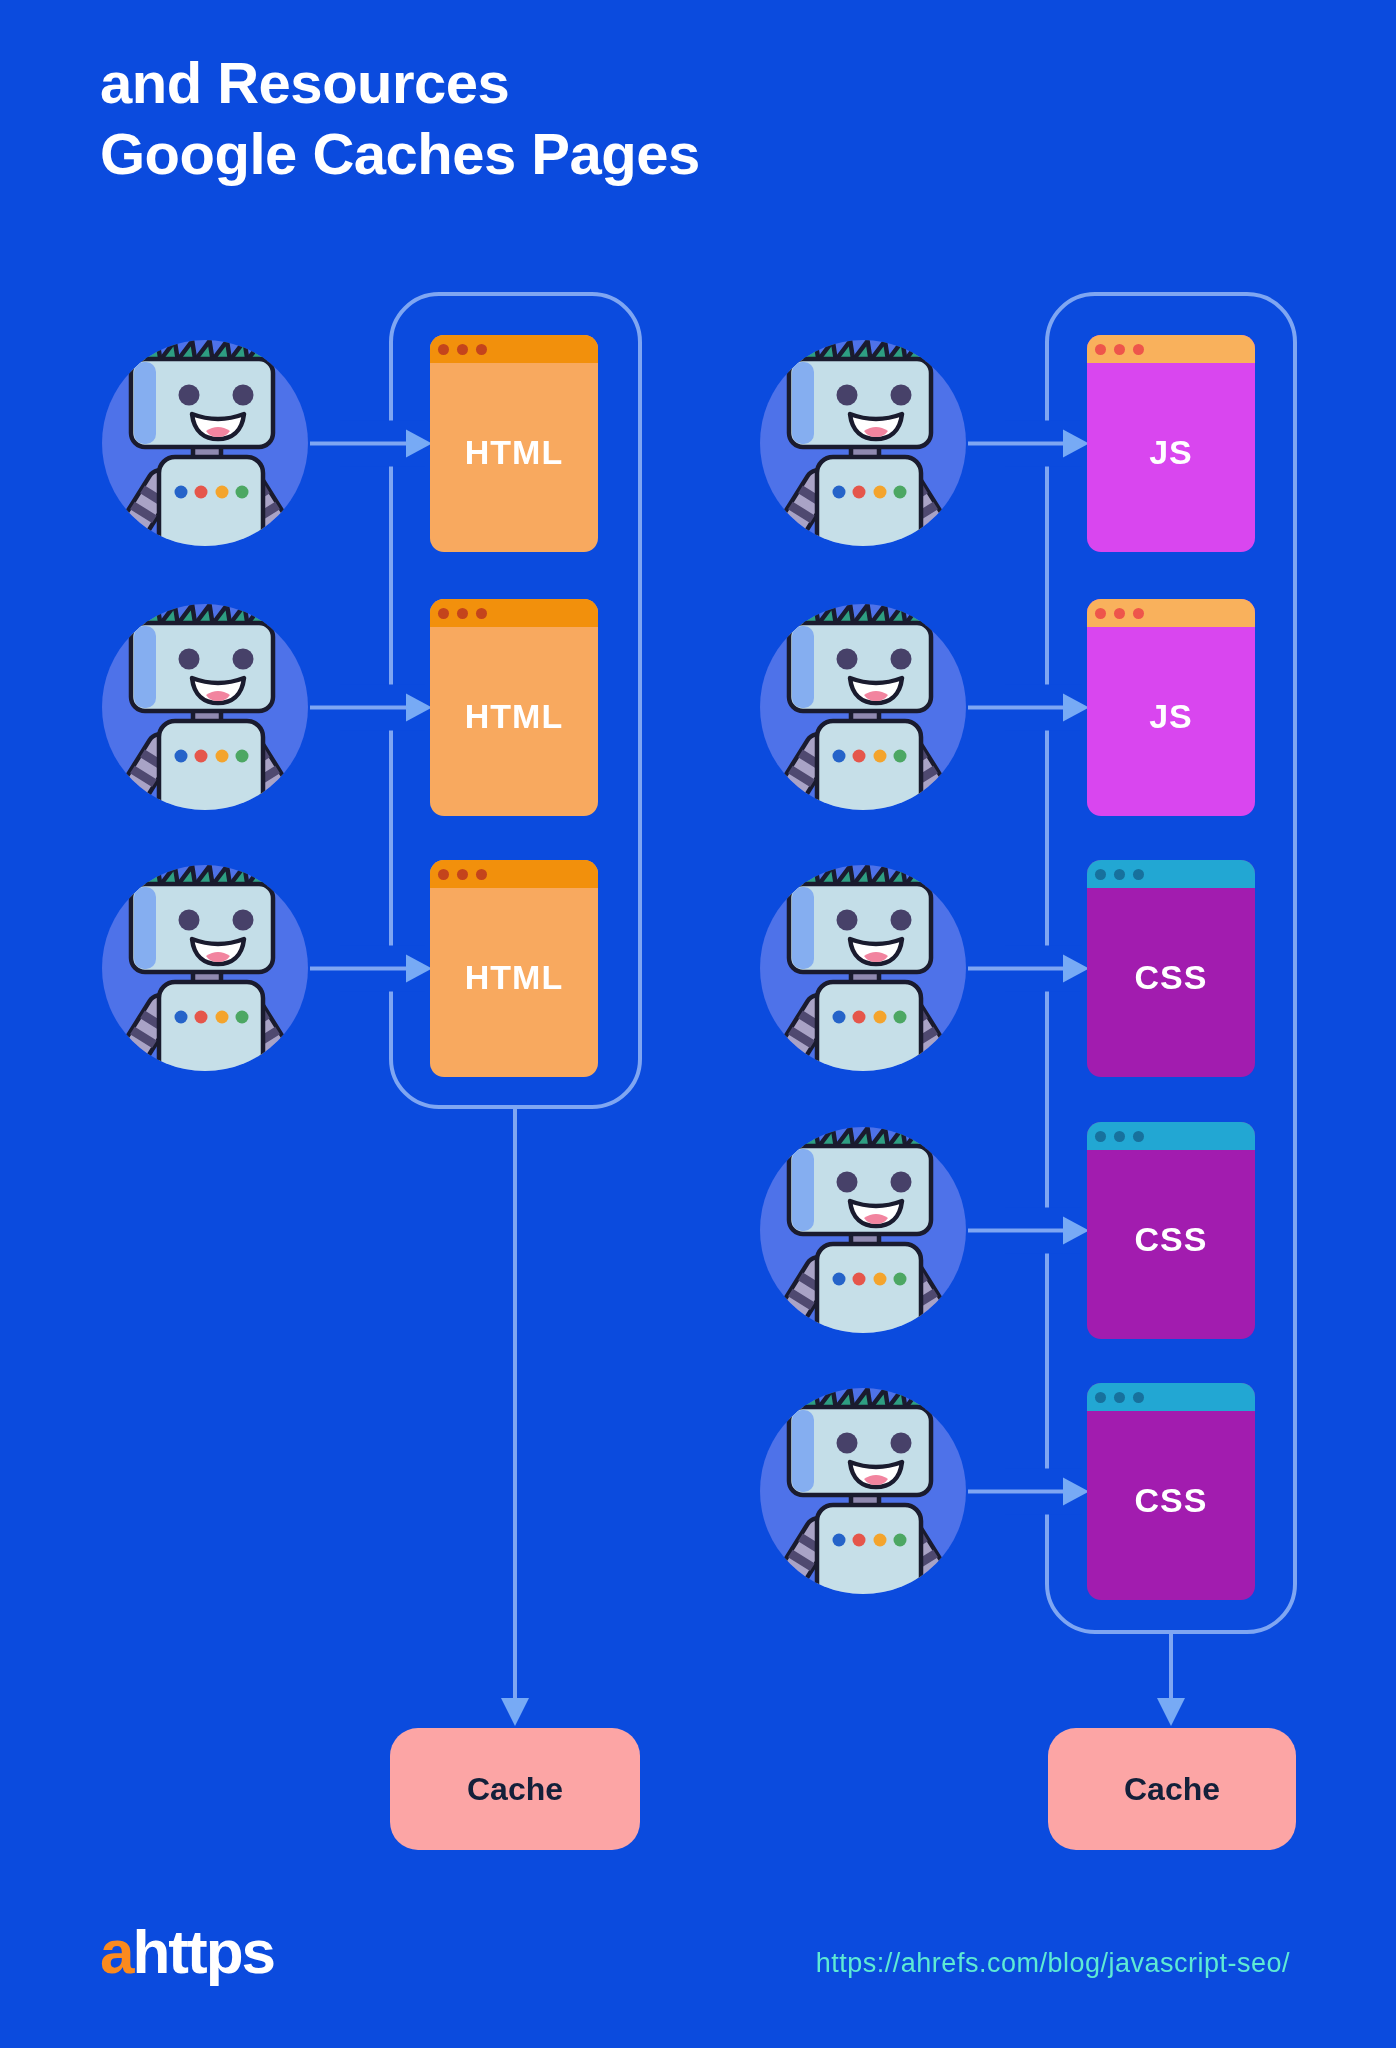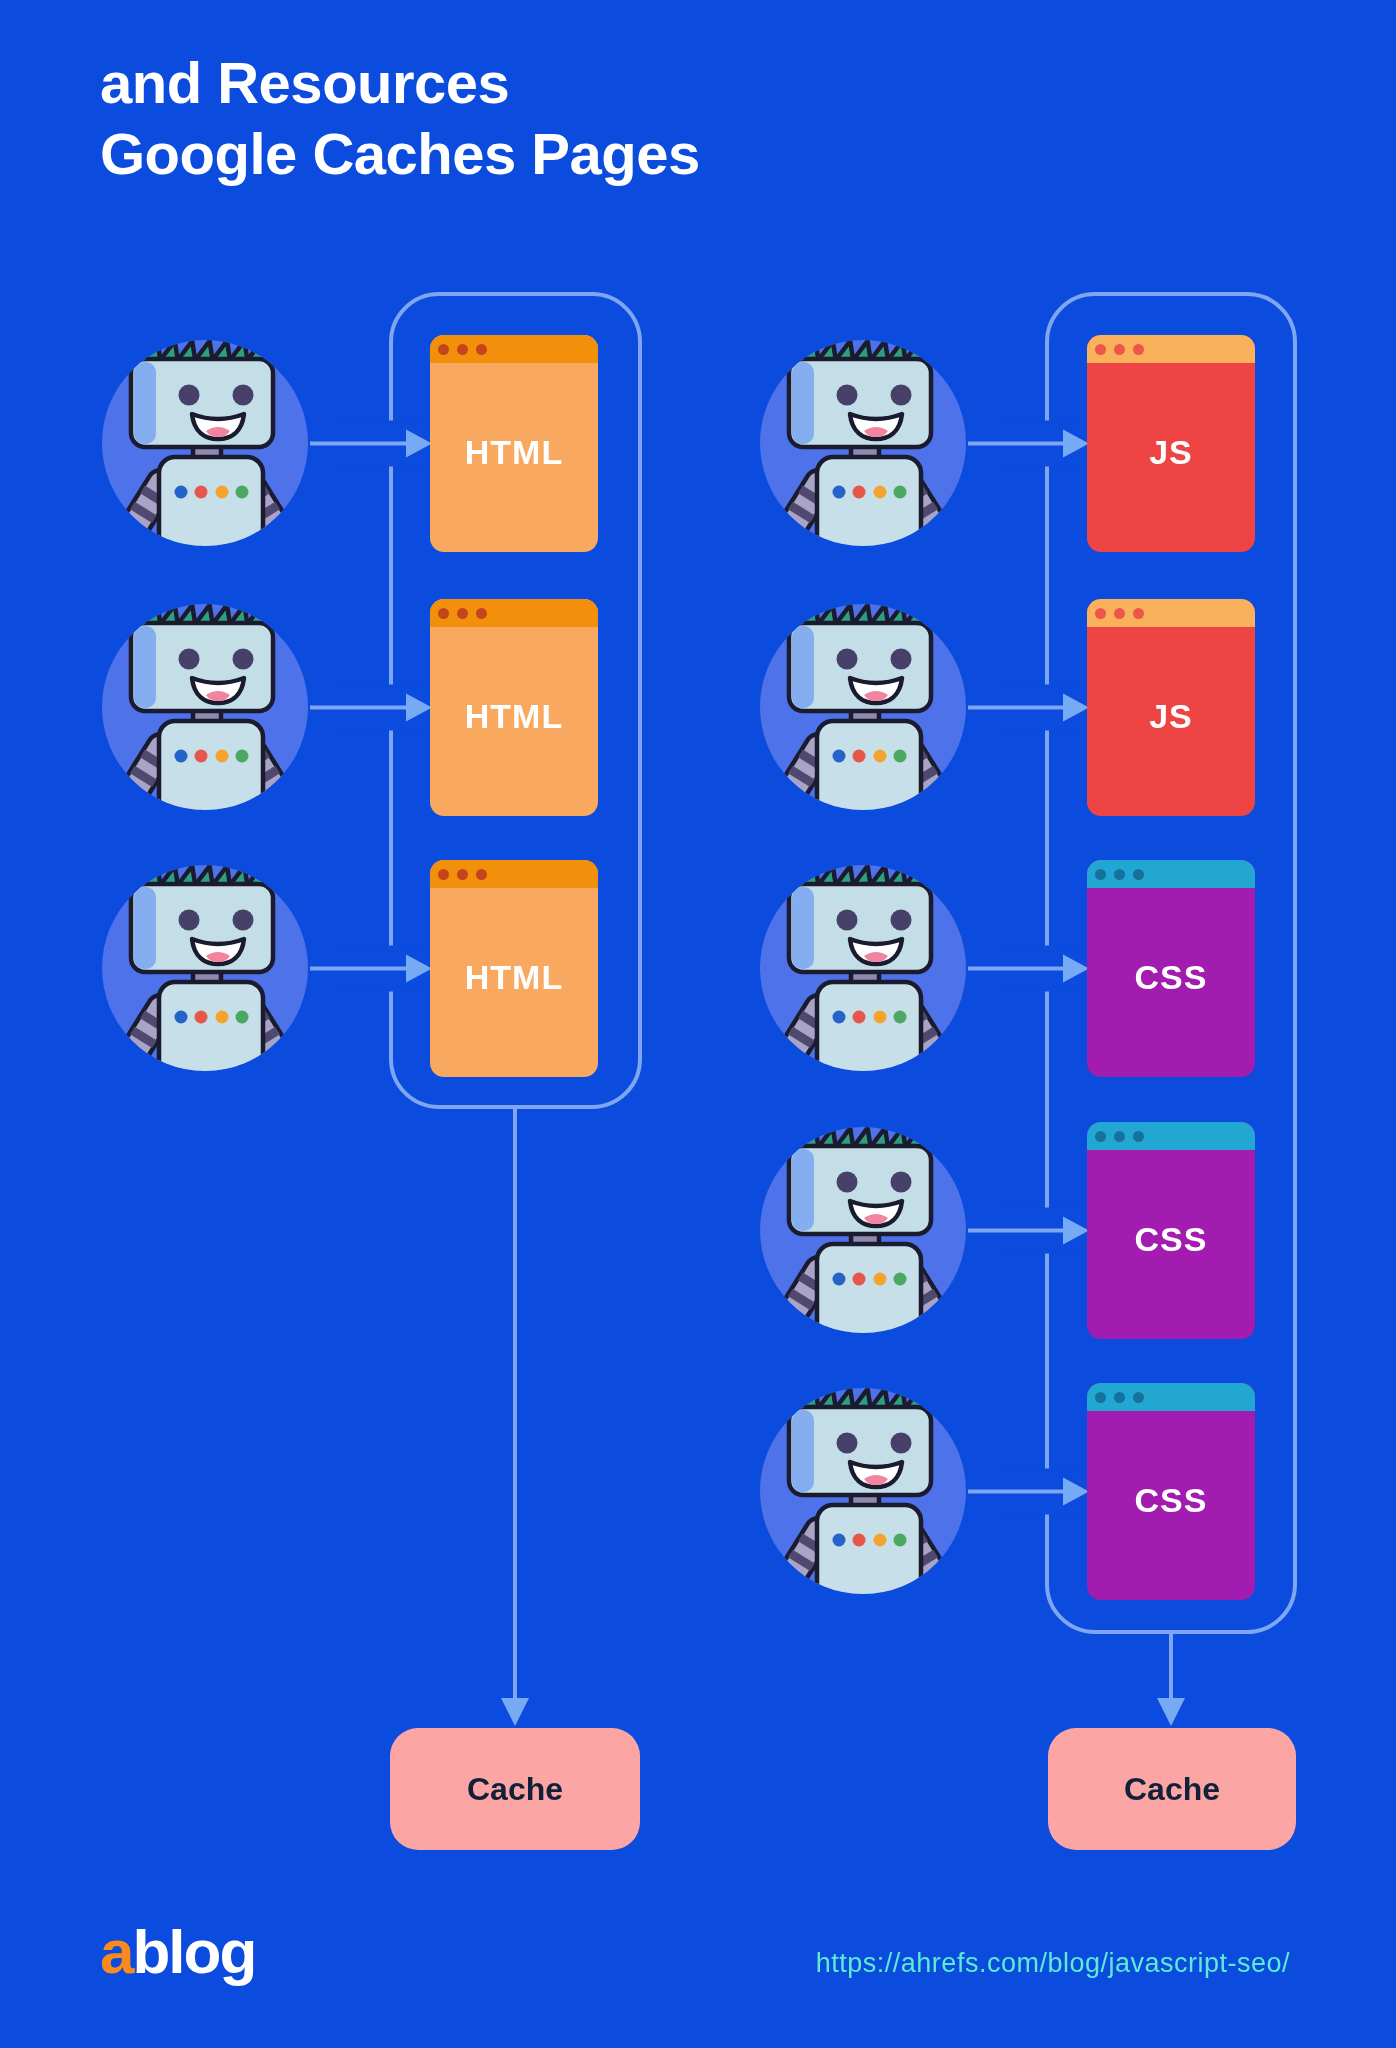--- a/index.html
+++ b/index.html
@@ -26,21 +26,21 @@
         overflow:hidden;z-index:3;display:flex;flex-direction:column;}
   .card-header{height:28px;flex:0 0 28px;display:flex;align-items:center;
                padding-left:8px;gap:8px;}
   .hdot{width:11px;height:11px;border-radius:50%;}
   .card-label{flex:1;display:flex;align-items:center;justify-content:center;
               color:#FFFFFF;font-size:34px;font-weight:700;letter-spacing:1px;
               padding-bottom:10px;}
   .card.html{background:#F8A95F;}
   .card.html .card-header{background:#F2900C;}
   .card.html .hdot{background:#C4441C;}
-  .card.js{background:#ef4444;}
+  .card.js{background:#d946ef;}
   .card.js .card-header{background:#F9B15C;}
   .card.js .hdot{background:#EE554B;}
   .card.css{background:#a21caf;}
   .card.css .card-header{background:#22A7D3;}
   .card.css .hdot{background:#17719D;}
 
   
   .cache{position:absolute;top:1728px;height:122px;border-radius:28px;
          background:#fca5a5;display:flex;align-items:center;justify-content:center;
          color:#13203A;font-size:32px;font-weight:700;z-index:3;}
@@ -245,16 +245,16 @@
       <span class="hdot"></span>
         <span class="hdot"></span>
         <span class="hdot"></span>
     </div>
     <div class="card-label">CSS</div>
   </div>
 
   <div class="cache left">Cache</div>
   <div class="cache right">Cache</div>
 
-  <div class="logo"><span class="logo-a">a</span><span class="logo-rest">blog</span></div>
+  <div class="logo"><span class="logo-a">a</span><span class="logo-rest">https</span></div>
   <div class="url">https://ahrefs.com/blog/javascript-seo/</div>
 
 </div>
 
 </body></html>

